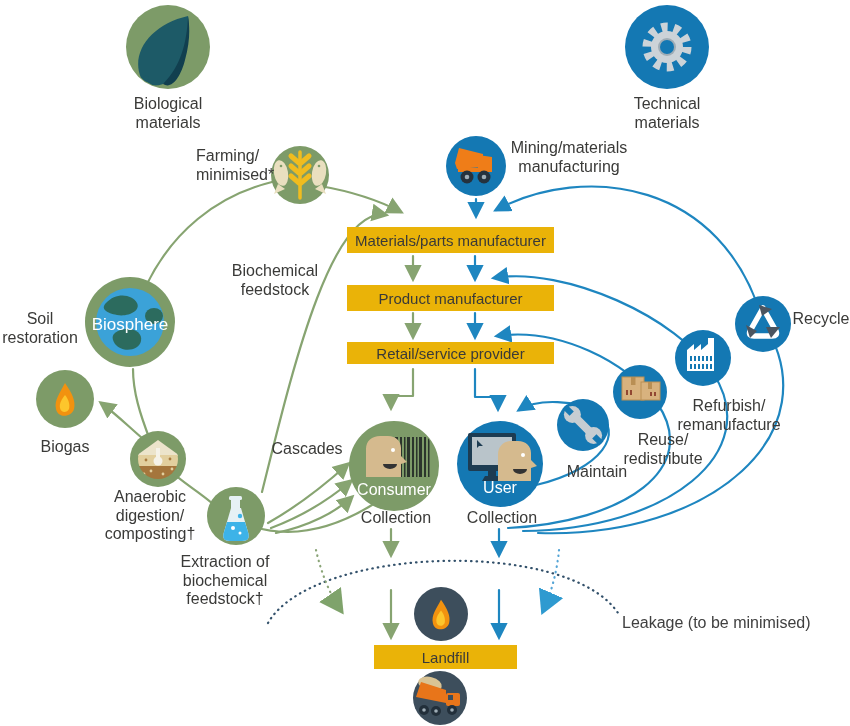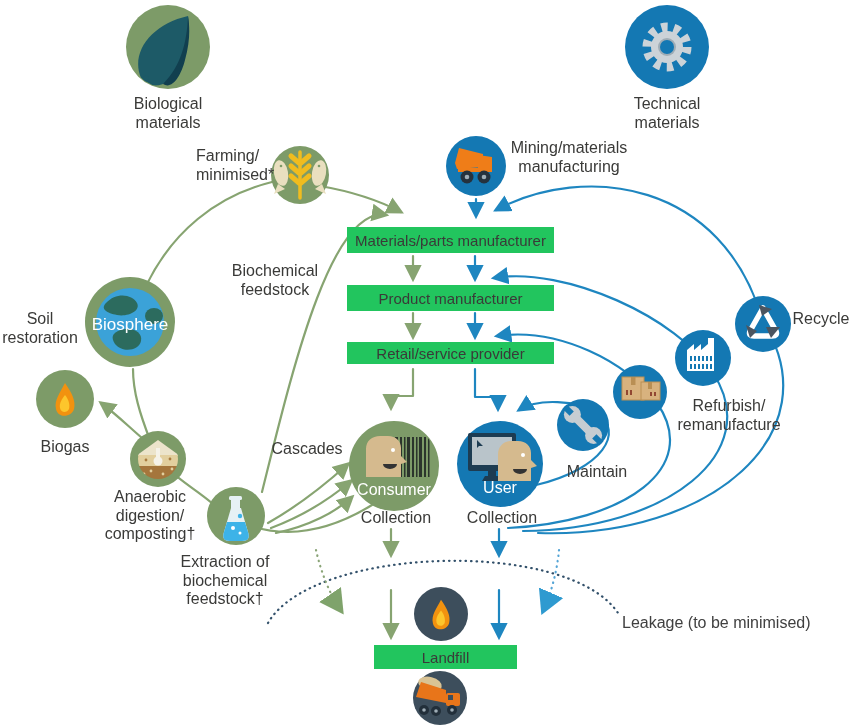--- a/index.html
+++ b/index.html
@@ -4,21 +4,21 @@
 <style>
   html,body{margin:0;padding:0;background:#fff;}
   #stage{position:relative;width:850px;height:726px;background:#ffffff;overflow:hidden;
          font-family:"Liberation Sans",sans-serif;}
   #flows{position:absolute;left:0;top:0;z-index:1;}
   .lbl{position:absolute;z-index:3;font-size:16px;line-height:1.16;color:#3a3a38;
        text-align:center;white-space:pre-line;}
   .lbl-left{text-align:left;}
   .lbl-white{color:#ffffff;font-size:16px;}
   .lbl-leak{color:#404040;}
-  .pbox{position:absolute;z-index:2;background:#22c55e;display:flex;align-items:center;
+  .pbox{position:absolute;z-index:2;background:#eab308;display:flex;align-items:center;
         justify-content:center;font-size:15px;color:#3a3a38;}
 </style>
 </head>
 <body>
 
 <div id="stage">
 
 <svg id="flows" width="850" height="726" viewBox="0 0 850 726">
   <defs>
     <marker id="ag" markerWidth="10" markerHeight="10" refX="6.5" refY="4.5" orient="auto">
@@ -332,18 +332,20 @@
 composting†</div>
 <div class="lbl" style="left:163px;top:553px;width:124px;">Extraction of
 biochemical
 feedstock†</div>
 <div class="lbl" style="left:257px;top:440px;width:100px;">Cascades</div>
 <div class="lbl lbl-white" style="left:344px;top:481px;width:100px;">Consumer</div>
 <div class="lbl lbl-white" style="left:450px;top:479px;width:100px;">User</div>
 <div class="lbl" style="left:346px;top:509px;width:100px;">Collection</div>
 <div class="lbl" style="left:452px;top:509px;width:100px;">Collection</div>
 <div class="lbl" style="left:547px;top:463px;width:100px;">Maintain</div>
+<div class="lbl" style="left:613px;top:431px;width:100px;">Reuse/
+redistribute</div>
 <div class="lbl" style="left:667px;top:397px;width:124px;">Refurbish/
 remanufacture</div>
 <div class="lbl" style="left:791px;top:310px;width:60px;">Recycle</div>
 <div class="lbl lbl-left lbl-leak" style="left:622px;top:614px;width:210px;">Leakage (to be minimised)</div>
 
 </div>
 
 </body></html>

